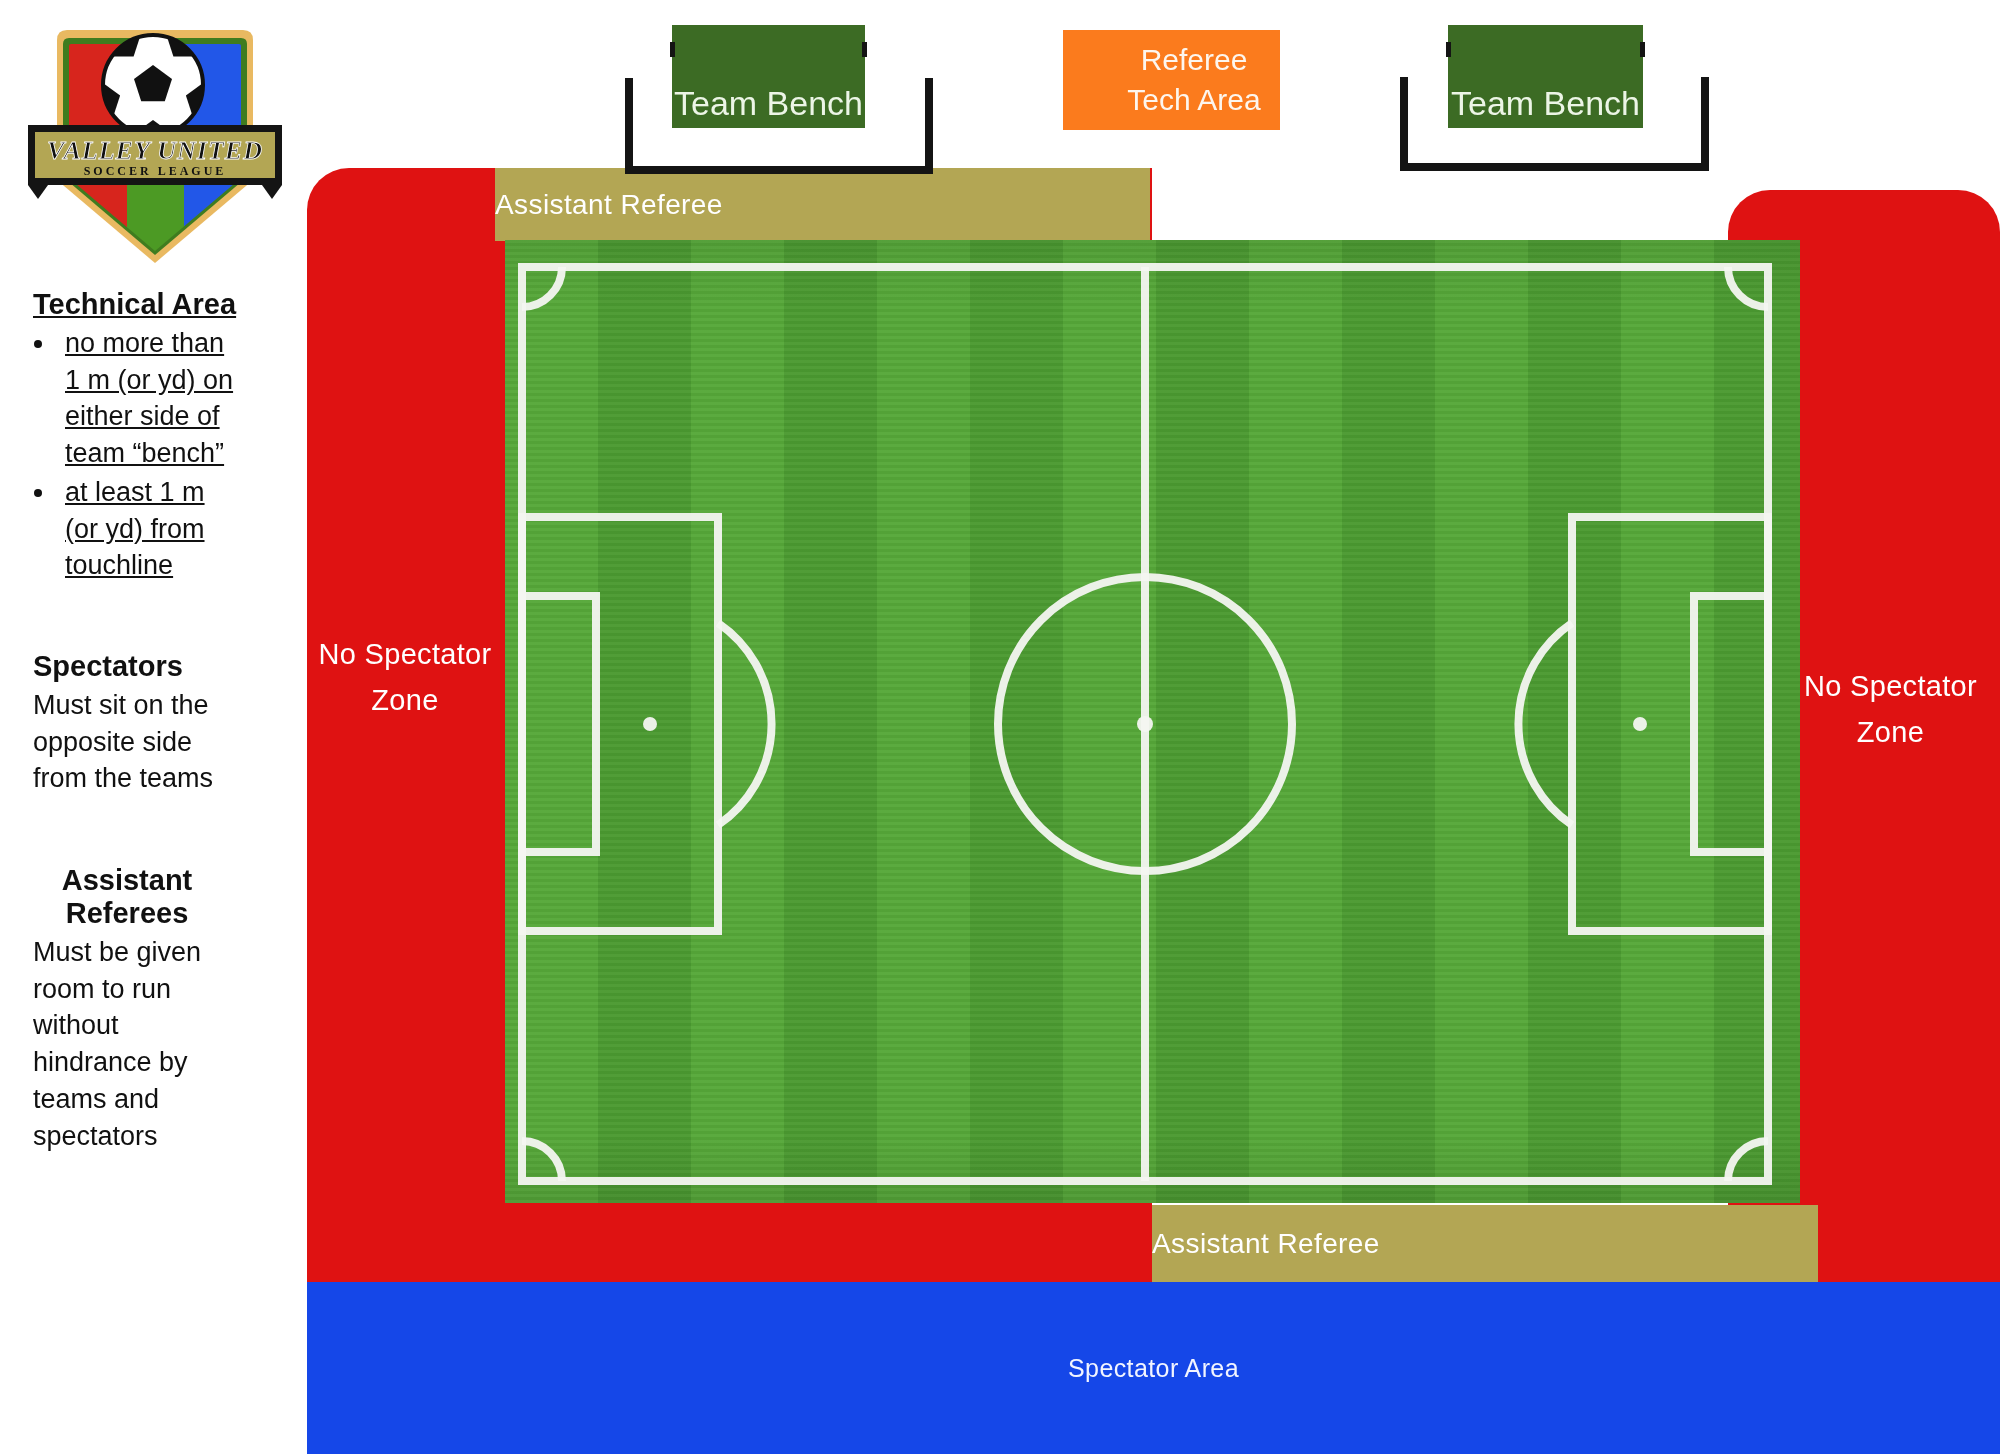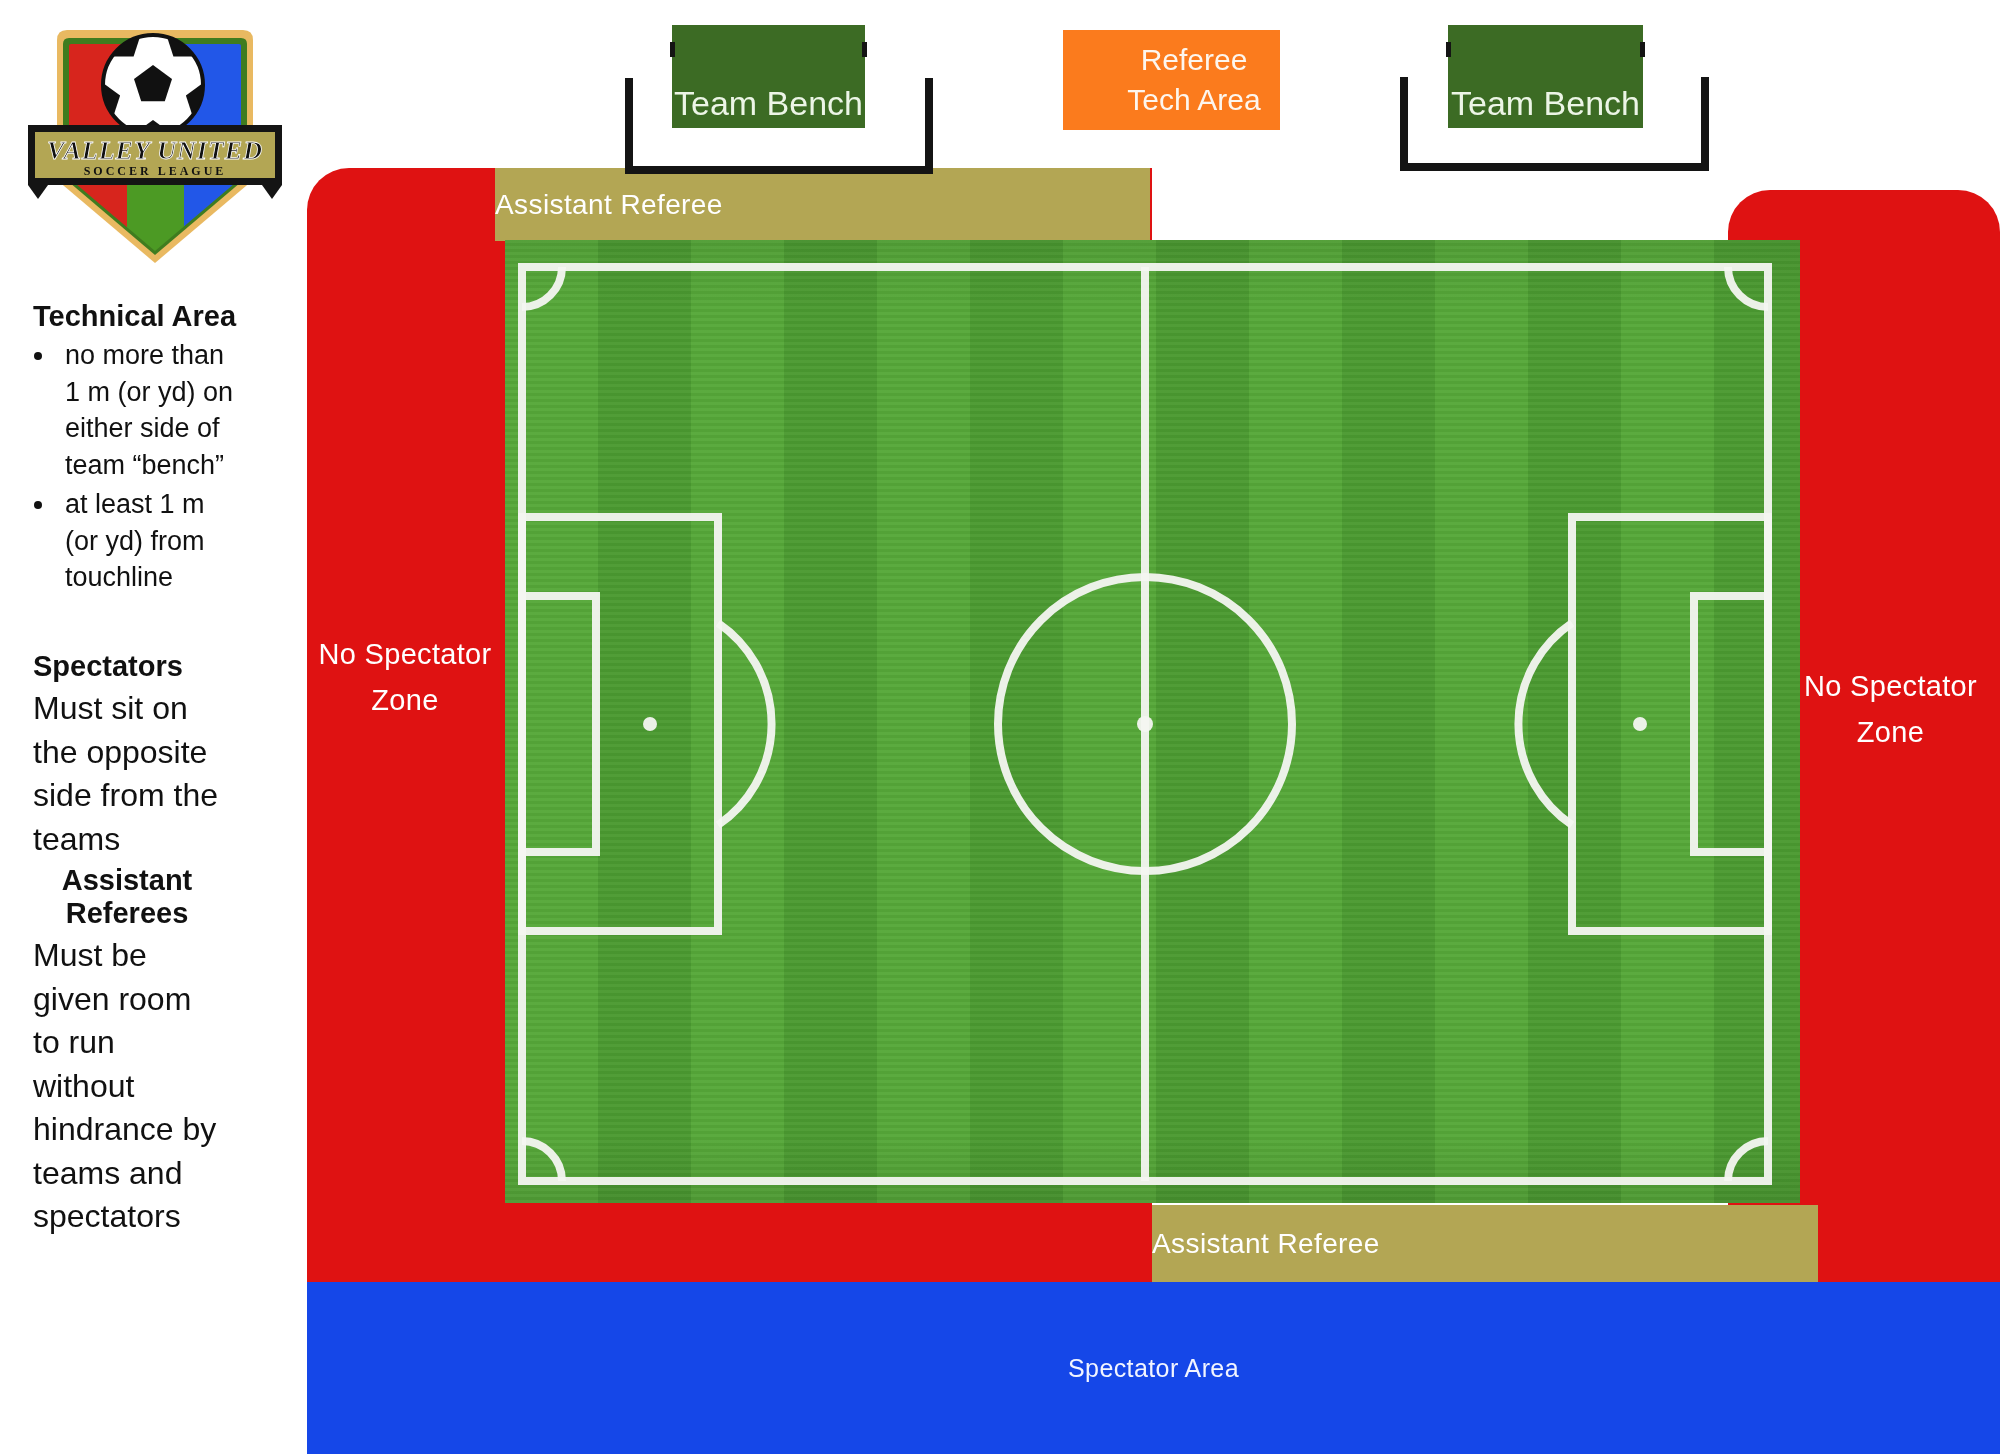--- a/index.html
+++ b/index.html
@@ -55,22 +55,22 @@
   .bracket.right{left:1400px; top:77px; width:293px; height:86px;}
   
   .bar-blue{
     position:absolute; left:307px; top:1282px; width:1693px; height:172px; z-index:2;
     background:var(--blue); color:#f2f5ff; display:flex; align-items:center; justify-content:center;
     font-size:25px; letter-spacing:.4px;
   }
   
   .note{position:absolute; left:33px; color:#111; z-index:5;}
   .note h3{margin:0 0 4px 0; font-size:29px; font-weight:bold;}
-  .note p{margin:0; font-size:32px; line-height:1.36;}
-  .note.technical{top:300px; width:212px;}
+  .note p{margin:0; font-size:27px; line-height:1.36;}
+  .note.technical{top:288px; width:212px;text-decoration:underline;}
   .note.technical ul{margin:2px 0 0 0; padding-left:24px; font-size:27px; line-height:1.36;}
   .note.technical li{margin:0 0 2px 0; padding-left:8px;}
   .note.spectators{top:650px; width:200px;}
   .note.assistant{top:864px; width:188px;}
   .note.assistant h3{text-align:center;}
   
   .logo{position:absolute; left:28px; top:28px; z-index:6;}
 </style>
 </head>
 <body>

